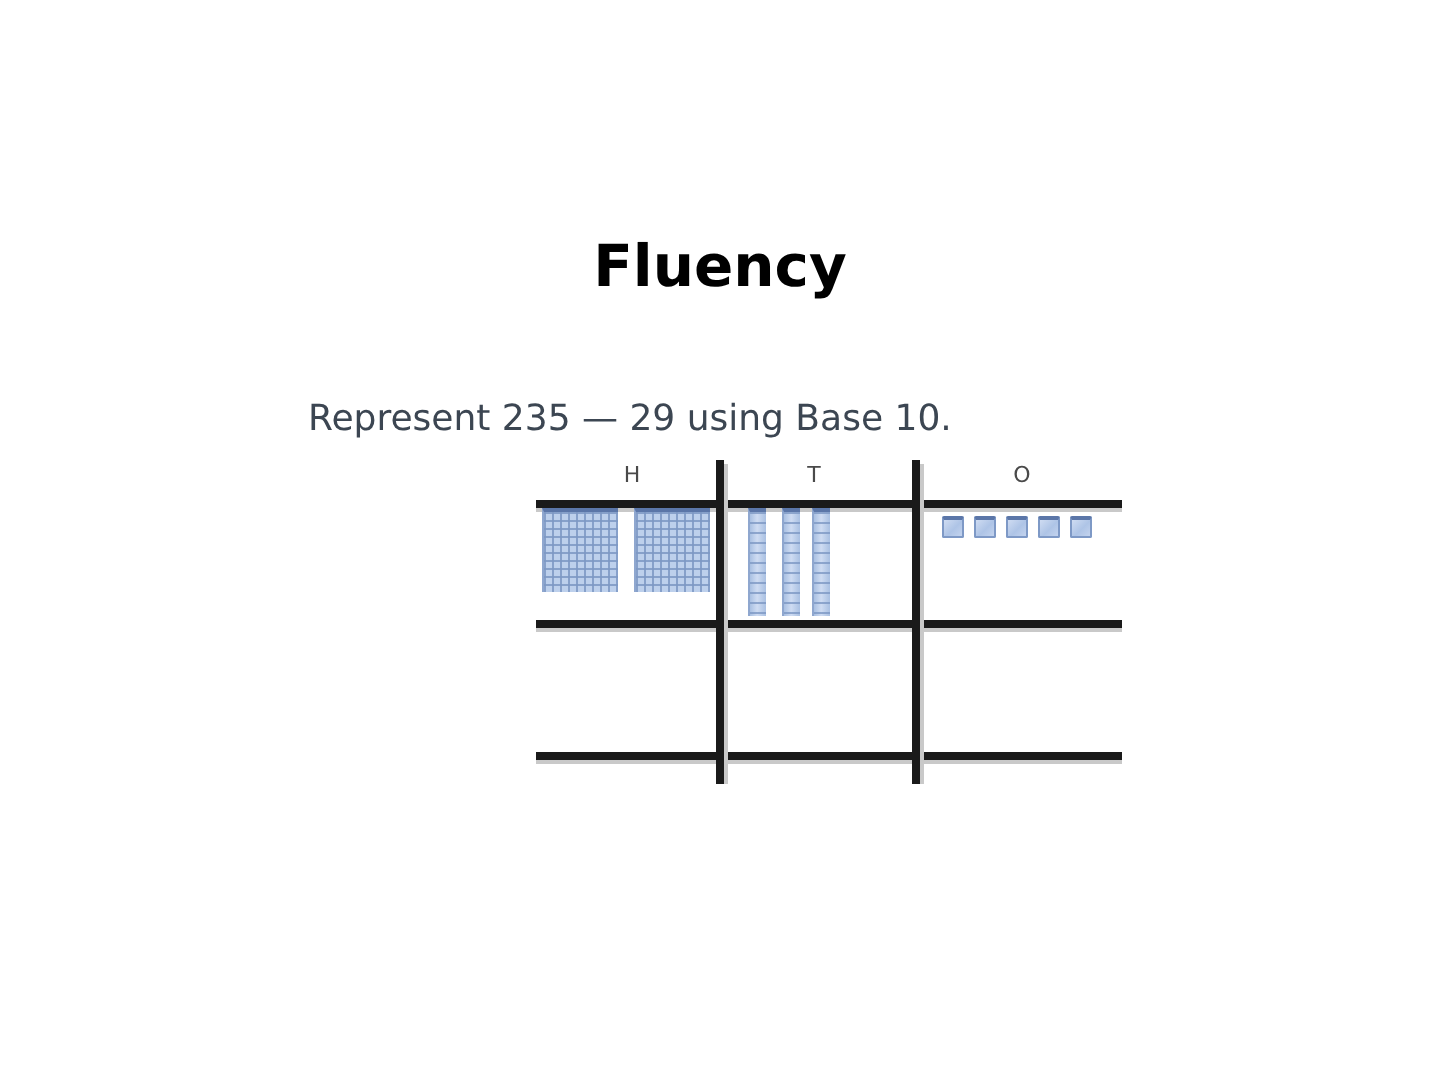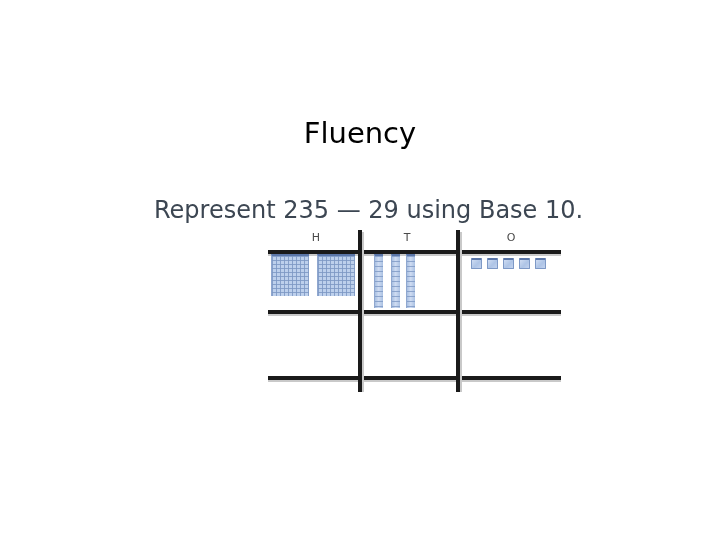--- a/index.html
+++ b/index.html
@@ -17,34 +17,34 @@
 
   
   #slide-title {
     position: absolute;
     left: 0;
     top: 116px;
     width: 720px;
     text-align: center;
     font-family: "DejaVu Sans", sans-serif;
     font-size: 29px;
-    font-weight: normal;
+    font-weight: bold;
     color: #000000;
     letter-spacing: 0px;
     line-height: 34px;
     white-space: nowrap;
   }
 
   
   #prompt-line {
     position: absolute;
     left: 154px;
     top: 197px;
     font-family: "DejaVu Sans", sans-serif;
-    font-size: 24px;
+    font-size: 18px;
     font-weight: normal;
     color: #3c4652;
     line-height: 26px;
     white-space: nowrap;
   }
 
   
   #place-value-chart {
     position: absolute;
     left: 265px;

